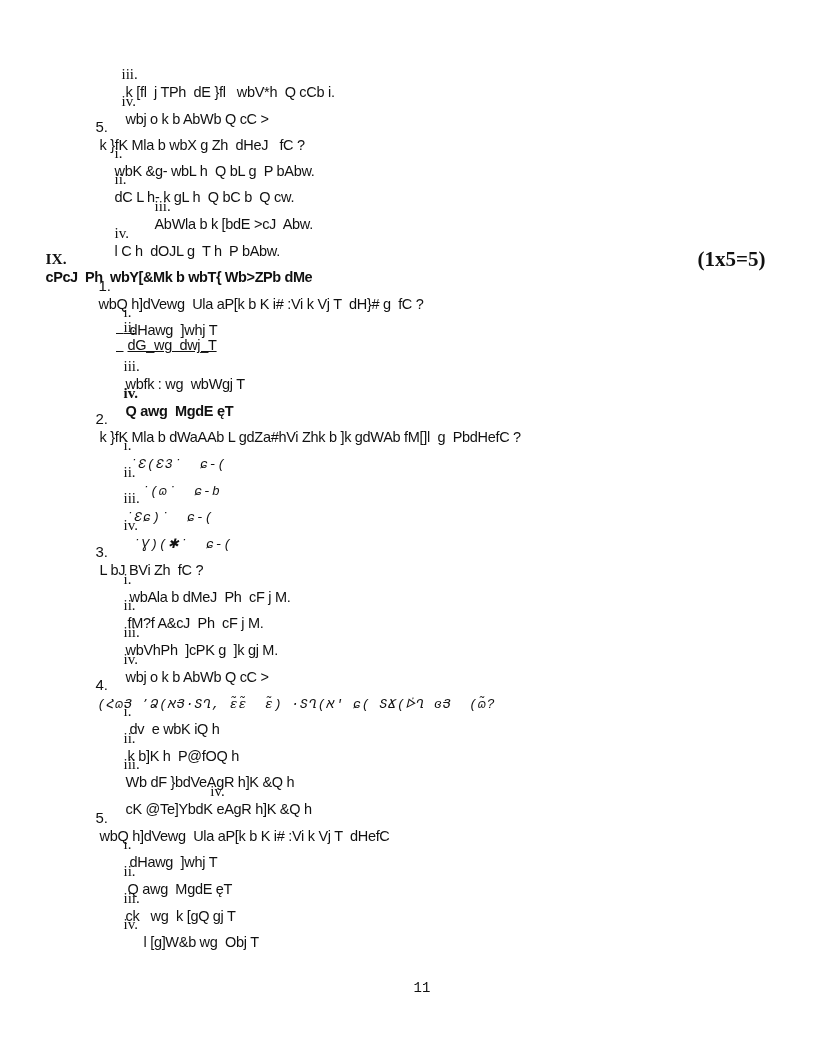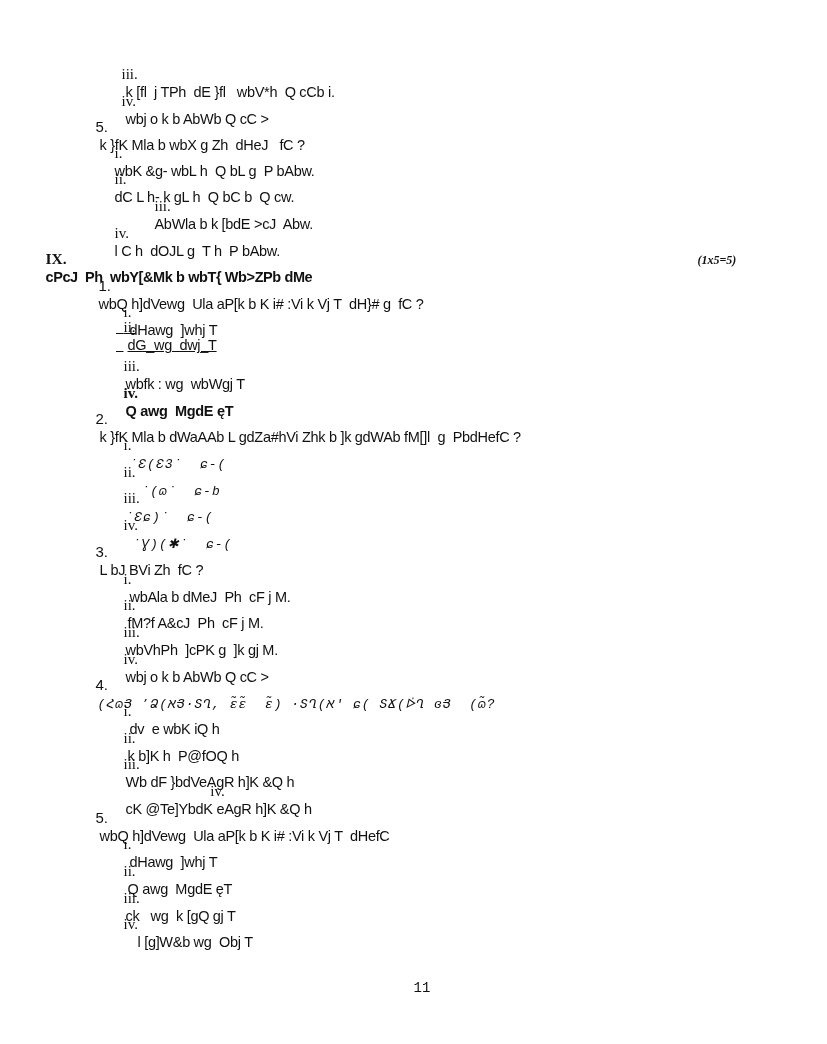--- a/index.html
+++ b/index.html
@@ -3,21 +3,21 @@
 <meta charset="utf-8">
 <style>
   html, body { margin: 0; padding: 0; background: #ffffff; }
   body { width: 827px; height: 1044px; position: relative; overflow: hidden; color: #111; }
   .line { position: absolute; white-space: pre; font-size: 15px; line-height: 18px; }
   .roman { font-family: "Liberation Serif", serif; font-size: 15px; }
   .txt { font-family: "Liberation Sans", sans-serif; font-size: 14.5px; letter-spacing: -0.3px; }
   .num { font-family: "Liberation Sans", sans-serif; font-size: 15px; }
   .sec-num { font-family: "Liberation Serif", serif; font-weight: bold; font-size: 15.5px; }
   .sec-title { font-family: "Liberation Sans", sans-serif; font-weight: bold; font-size: 14.5px; letter-spacing: -0.4px; }
-  .marks { font-family: "Liberation Serif", serif; font-weight: bold; font-size: 12px; font-style: italic; }
+  .marks { font-family: "Liberation Serif", serif; font-weight: bold; font-size: 21px; }
   .script { font-family: Liberation Mono, monospace; font-size: 13px; font-style: italic; letter-spacing: 1px; }
   .pageno { font-family: Liberation Mono, monospace; font-size: 14px; }
 </style>
 </head>
 <body>
 
 <div class="line" style="left:114px; top:47px;">
   <span class="roman">iii.</span>
   <span class="txt" style="margin-left:4px">k [fl  j TPh  dE }fl   wbV*h  Q cCb i.</span>
 </div>
@@ -150,18 +150,18 @@
 <div class="line" style="left:116px; top:844px;">
   <span class="roman">ii.</span>
   <span class="txt" style="margin-left:4px">Q awg  MgdE ęT</span>
 </div>
 <div class="line" style="left:116px; top:871px;">
   <span class="roman">iii.</span>
   <span class="txt" style="margin-left:2px">ck   wg  k [gQ gj T</span>
 </div>
 <div class="line" style="left:116px; top:897px;">
   <span class="roman">iv.</span>
-  <span class="txt" style="margin-left:14px">l [g]W&amp;b wg  Obj T</span>
+  <span class="txt" style="margin-left:20px">l [g]W&amp;b wg  Obj T</span>
 </div>
 
 <div class="line" style="left:406px; top:960px;">
   <span class="pageno">11</span>
 </div>
 
 </body></html>

